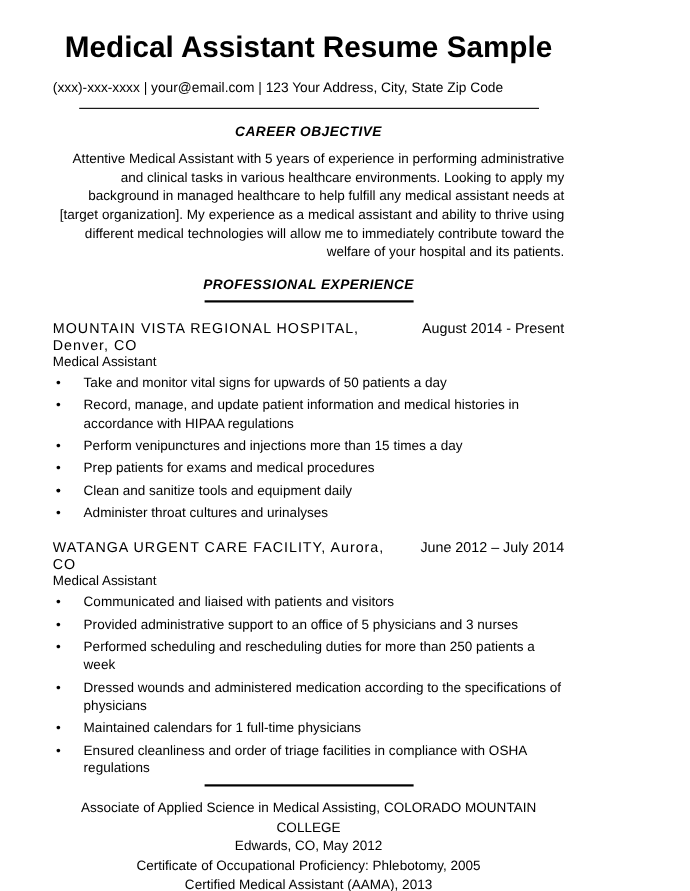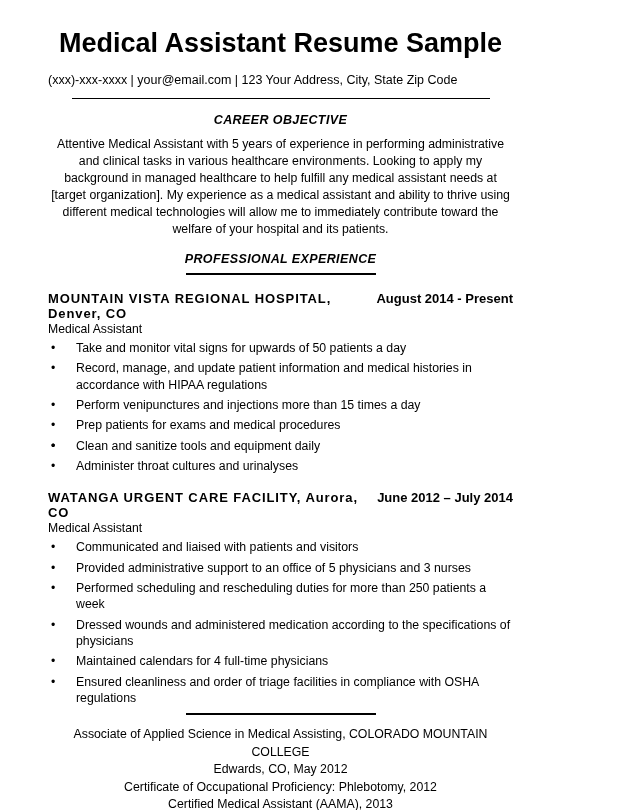--- a/index.html
+++ b/index.html
@@ -59,33 +59,32 @@
     height: 0;
     border-top: 2px solid #000;
     margin: 7px auto 0 auto;
   }
 
   
   .objective {
     font-size: 12.3px;
     line-height: 1.38;
     margin-top: 9px;
-    text-align: center;
+    text-align: right;
   }
 
   
   .job {
     margin-top: 16px;
   }
   .job-headline {
     display: flex;
     justify-content: space-between;
     align-items: baseline;
     font-size: 13px;
-    font-weight: bold;
   }
   .job-employer {
     letter-spacing: 0.9px;
   }
   .job-dates {
     font-size: 13px;
     white-space: nowrap;
     padding-left: 10px;
   }
   .job-title {
@@ -169,30 +168,30 @@
       <div class="job-headline">
         <span class="job-employer">WATANGA URGENT CARE FACILITY, Aurora, CO</span>
         <span class="job-dates">June 2012 – July 2014</span>
       </div>
       <div class="job-title">Medical Assistant</div>
       <ul class="bullets">
         <li><span class="bullet-dot">•</span><span>Communicated and liaised with patients and visitors</span></li>
         <li><span class="bullet-dot">•</span><span>Provided administrative support to an office of 5 physicians and 3 nurses</span></li>
         <li><span class="bullet-dot">•</span><span>Performed scheduling and rescheduling duties for more than 250 patients a week</span></li>
         <li><span class="bullet-dot">•</span><span>Dressed wounds and administered medication according to the specifications of physicians</span></li>
-        <li><span class="bullet-dot">•</span><span>Maintained calendars for 4 full-time physicians</span></li>
+        <li><span class="bullet-dot">•</span><span>Maintained calendars for 1 full-time physicians</span></li>
         <li><span class="bullet-dot">•</span><span>Ensured cleanliness and order of triage facilities in compliance with OSHA regulations</span></li>
       </ul>
     </div>
 
     <div class="section-rule"></div>
     <div class="education-list">
       <div class="edu-line">Associate of Applied Science in Medical Assisting, COLORADO MOUNTAIN COLLEGE</div>
       <div class="edu-line">Edwards, CO, May 2012</div>
-      <div class="edu-line">Certificate of Occupational Proficiency: Phlebotomy, 2012</div>
+      <div class="edu-line">Certificate of Occupational Proficiency: Phlebotomy, 2005</div>
       <div class="edu-line">Certified Medical Assistant (AAMA), 2013</div>
       <div class="edu-line">CPR &amp; First Aid Certification (ARC), 2016</div>
     </div>
 
     <div class="section-heading">EDUCATION SKILLS</div>
     <div class="section-rule"></div>
     <div class="skills-wrap">
       <ul class="bullets">
         <li><span class="bullet-dot">•</span><span>Proficient with Meditech and EMR software</span></li>
 

